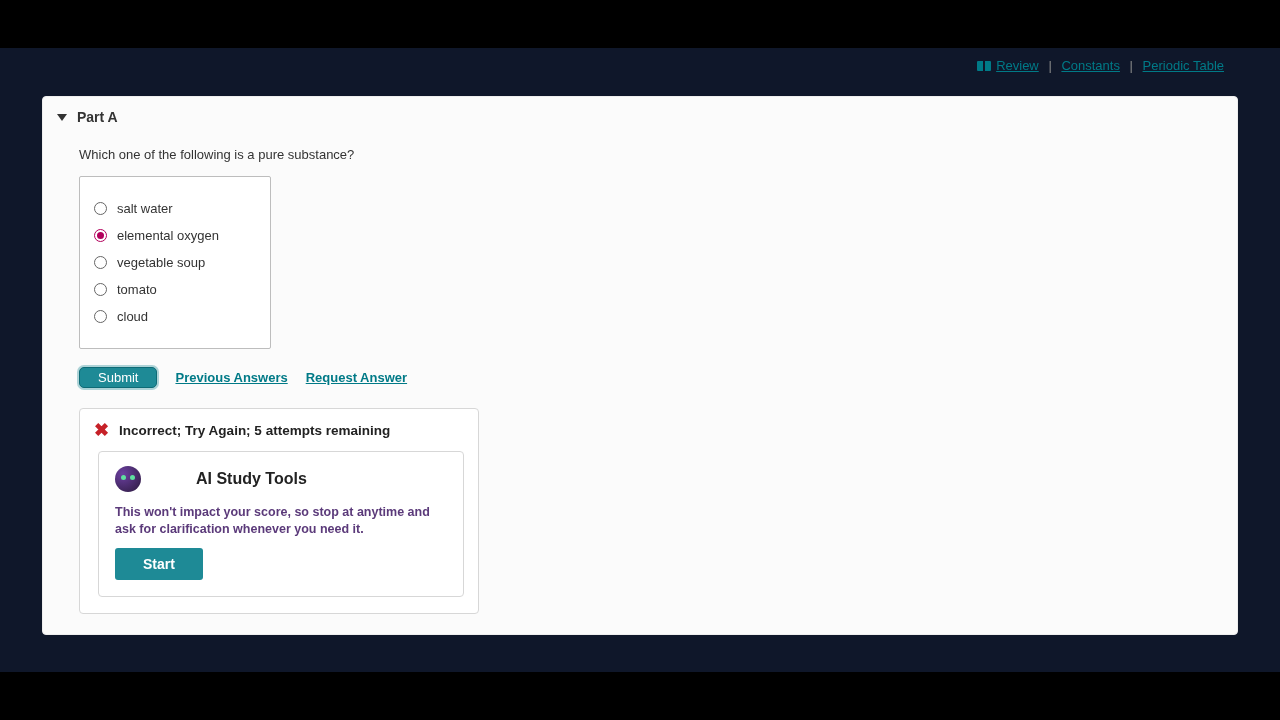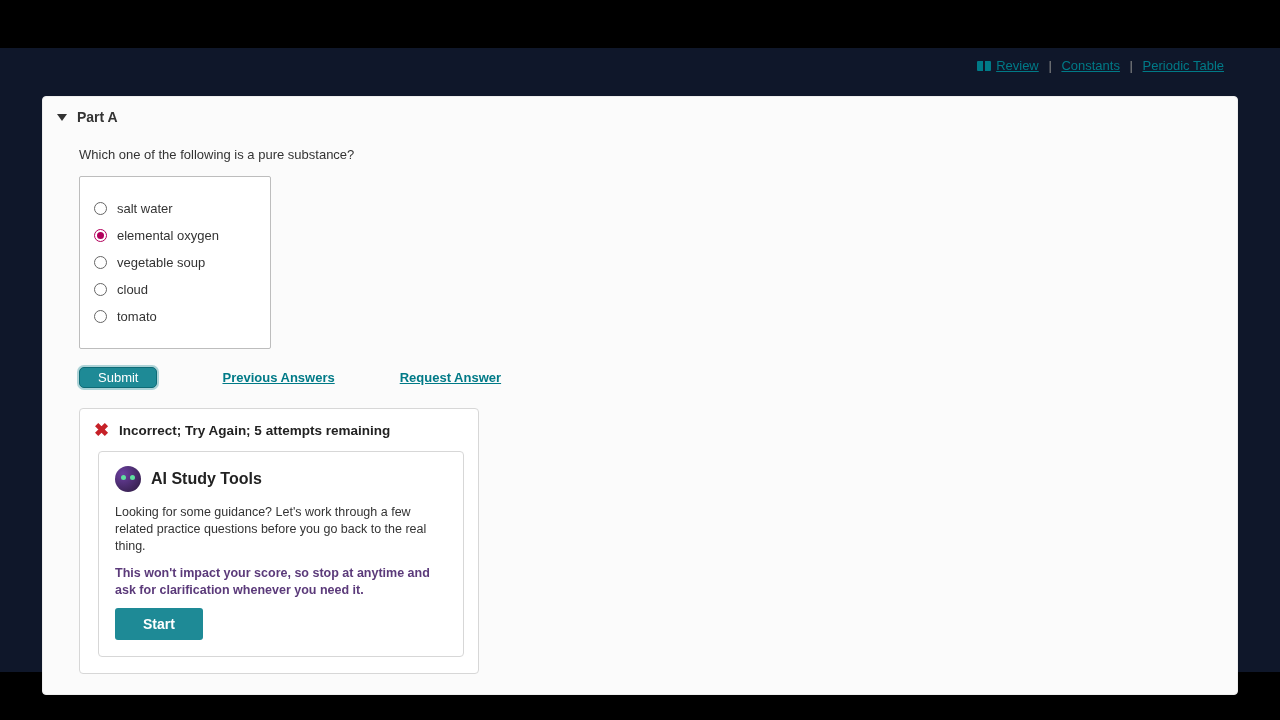--- a/index.html
+++ b/index.html
@@ -131,21 +131,20 @@
     font-size: 13px;
     cursor: pointer;
     box-shadow: 0 0 0 2px rgba(30,138,150,0.35);
   }
   .link-action {
     color: #007a87;
     text-decoration: underline;
     cursor: pointer;
     font-weight: 600;
     font-size: 13px;
-    margin-left: 47px;
   }
   .feedback-panel {
     margin-top: 20px;
     width: 400px;
     border: 1px solid #d7d7d7;
     border-radius: 4px;
     padding: 12px 14px 16px 14px;
     background: #fff;
   }
   .feedback-header {
@@ -193,20 +192,21 @@
     background: #5fe0a0;
     border-radius: 50%;
     top: 9px;
   }
   .ai-icon::before { left: 6px; }
   .ai-icon::after { right: 6px; }
   .ai-title {
     font-weight: bold;
     font-size: 16px;
     color: #222;
+    margin-left: 45px;
   }
   .ai-body p {
     font-size: 12.5px;
     color: #333;
     margin-bottom: 10px;
     line-height: 1.35;
   }
   .ai-note {
     font-size: 12.5px;
     color: #5b3a7a;
@@ -262,25 +262,25 @@
         <label class="option-row">
           <span class="radio selected"></span>
           <span>elemental oxygen</span>
         </label>
         <label class="option-row">
           <span class="radio"></span>
           <span>vegetable soup</span>
         </label>
         <label class="option-row">
           <span class="radio"></span>
+          <span>tomato</span>
+        </label>
+        <label class="option-row">
+          <span class="radio"></span>
           <span>cloud</span>
-        </label>
-        <label class="option-row">
-          <span class="radio"></span>
-          <span>tomato</span>
         </label>
       </div>
 
       <div class="actions-row">
         <button class="submit-btn">Submit</button>
         <a class="link-action">Previous Answers</a>
         <a class="link-action">Request Answer</a>
       </div>
 
       <div class="feedback-panel">
@@ -288,21 +288,20 @@
           <span class="x-icon">✖</span>
           <span class="feedback-text">Incorrect; Try Again; 5 attempts remaining</span>
         </div>
 
         <div class="ai-card">
           <div class="ai-title-row">
             <span class="ai-icon"></span>
             <span class="ai-title">AI Study Tools</span>
           </div>
           <div class="ai-body">
-            <p>Looking for some guidance? Let's work through a few related practice questions before you go back to the real thing.</p>
             <div class="ai-note">This won't impact your score, so stop at anytime and ask for clarification whenever you need it.</div>
             <button class="start-btn">Start</button>
           </div>
         </div>
       </div>
 
     </div>
   </div>
 
 </div>

